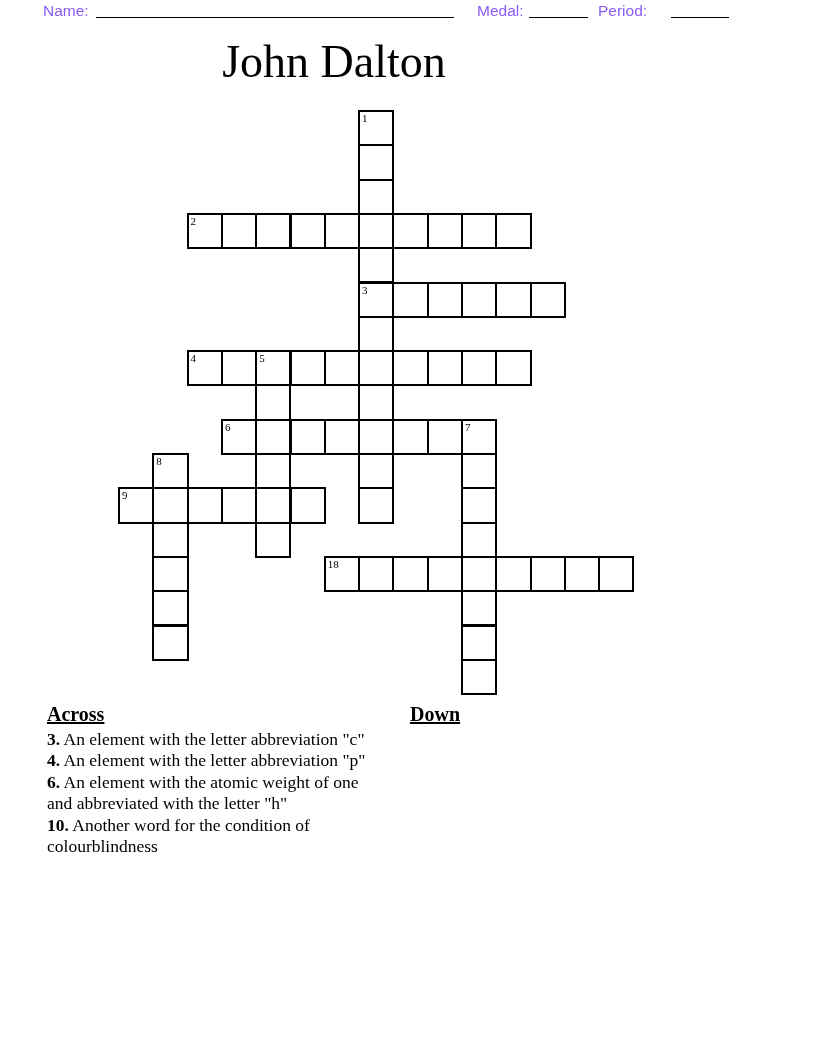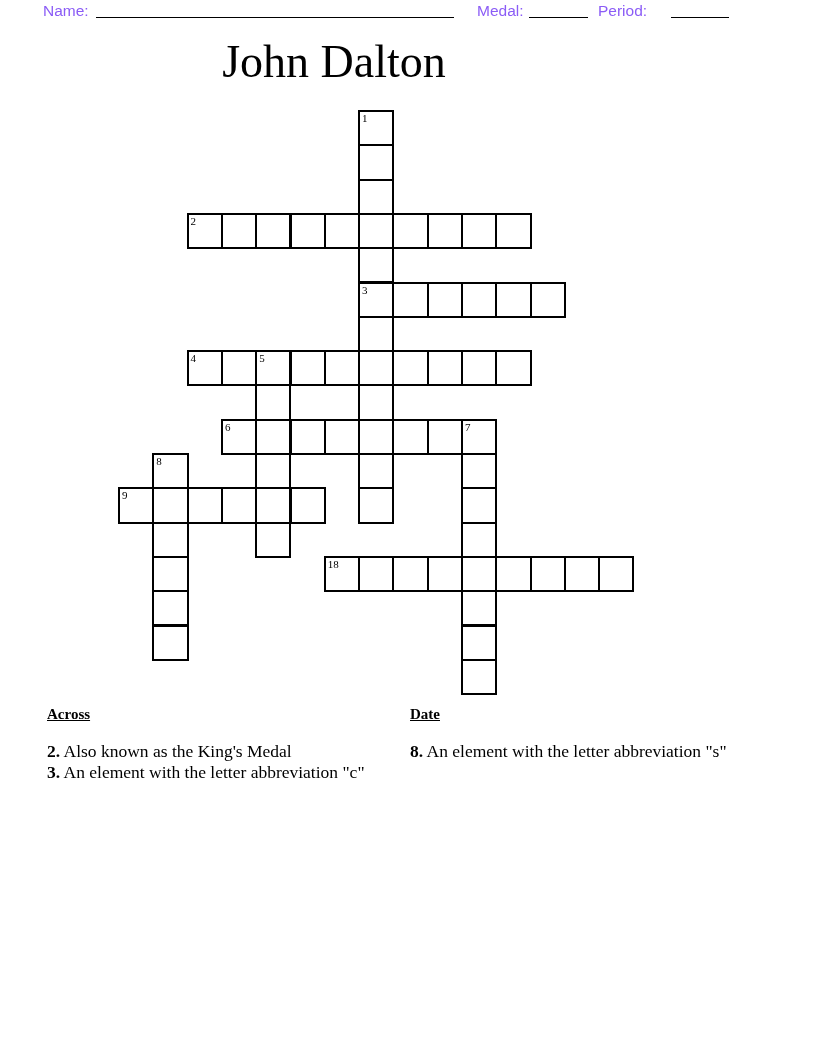--- a/index.html
+++ b/index.html
@@ -54,22 +54,22 @@
     font-size: 11px; line-height: 12px; color: #000;
   }
 
   
   .clues-col { position: absolute; top: 703px; }
   #across-col { left: 47px;  width: 338px; }
   #down-col   { left: 410px; width: 358px; }
   .clue-heading {
     font-weight: bold;
     text-decoration: underline;
-    font-size: 15px; line-height: 22px;
-    margin-bottom: 16px;
+    font-size: 20px; line-height: 22px;
+    margin-bottom: 4px;
   }
   .clue {
     font-size: 17.5px; line-height: 21.4px;
     margin: 0;
   }
   .clue .clue-number { font-weight: bold; }
 </style>
 </head>
 <body>
 
@@ -174,23 +174,24 @@
     <div class="cell" style="left: 308.7px; top: 445.9px;"></div>
     <div class="cell" style="left: 377.3px; top: 445.9px;"></div>
     <div class="cell" style="left: 411.6px; top: 445.9px;"></div>
     <div class="cell" style="left: 445.9px; top: 445.9px;"></div>
     <div class="cell" style="left: 480.2px; top: 445.9px;"></div>
   </div>
 
 <div class="clues-col" id="across-col">
   <div class="clue-heading">Across</div>
   <div id="across-list">
-      <div class="clue"><span class="clue-number">2.</span><span> Also known as the King's Medal</span></div>
       <div class="clue"><span class="clue-number">3.</span><span> An element with the letter abbreviation "c"</span></div>
+      <div class="clue"><span class="clue-number">4.</span><span> An element with the letter abbreviation "p"</span></div>
+      <div class="clue"><span class="clue-number">6.</span><span> An element with the atomic weight of one and abbreviated with the letter "h"</span></div>
+      <div class="clue"><span class="clue-number">10.</span><span> Another word for the condition of colourblindness</span></div>
     </div>
 </div>
 
 <div class="clues-col" id="down-col">
-  <div class="clue-heading">Date</div>
+  <div class="clue-heading">Down</div>
   <div id="down-list">
-      <div class="clue"><span class="clue-number">8.</span><span> An element with the letter abbreviation "s"</span></div>
     </div>
 </div>
 
 </body></html>

